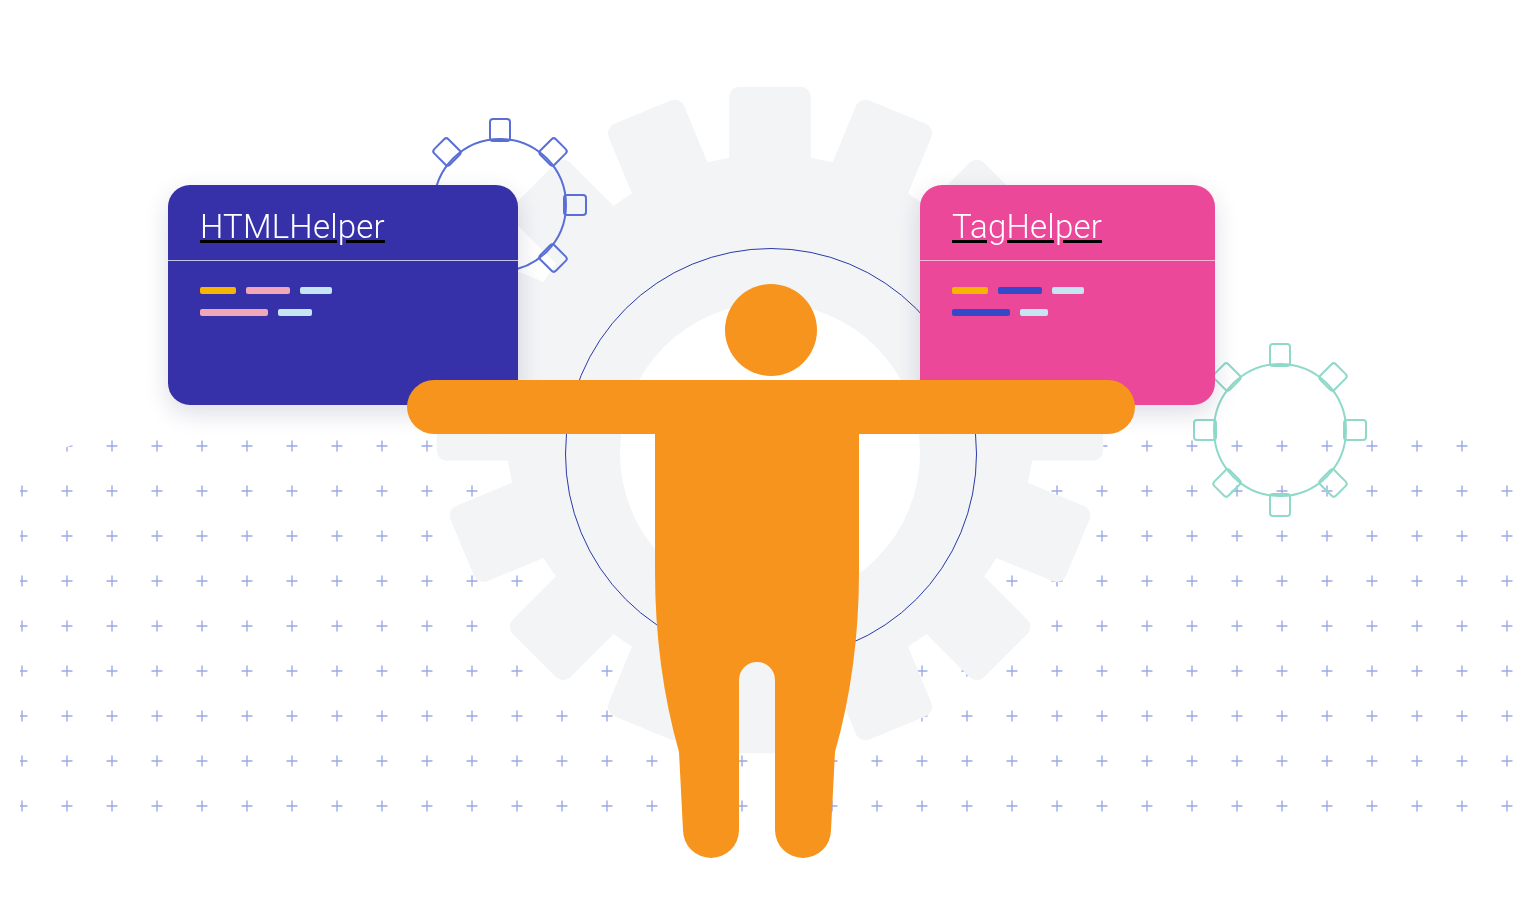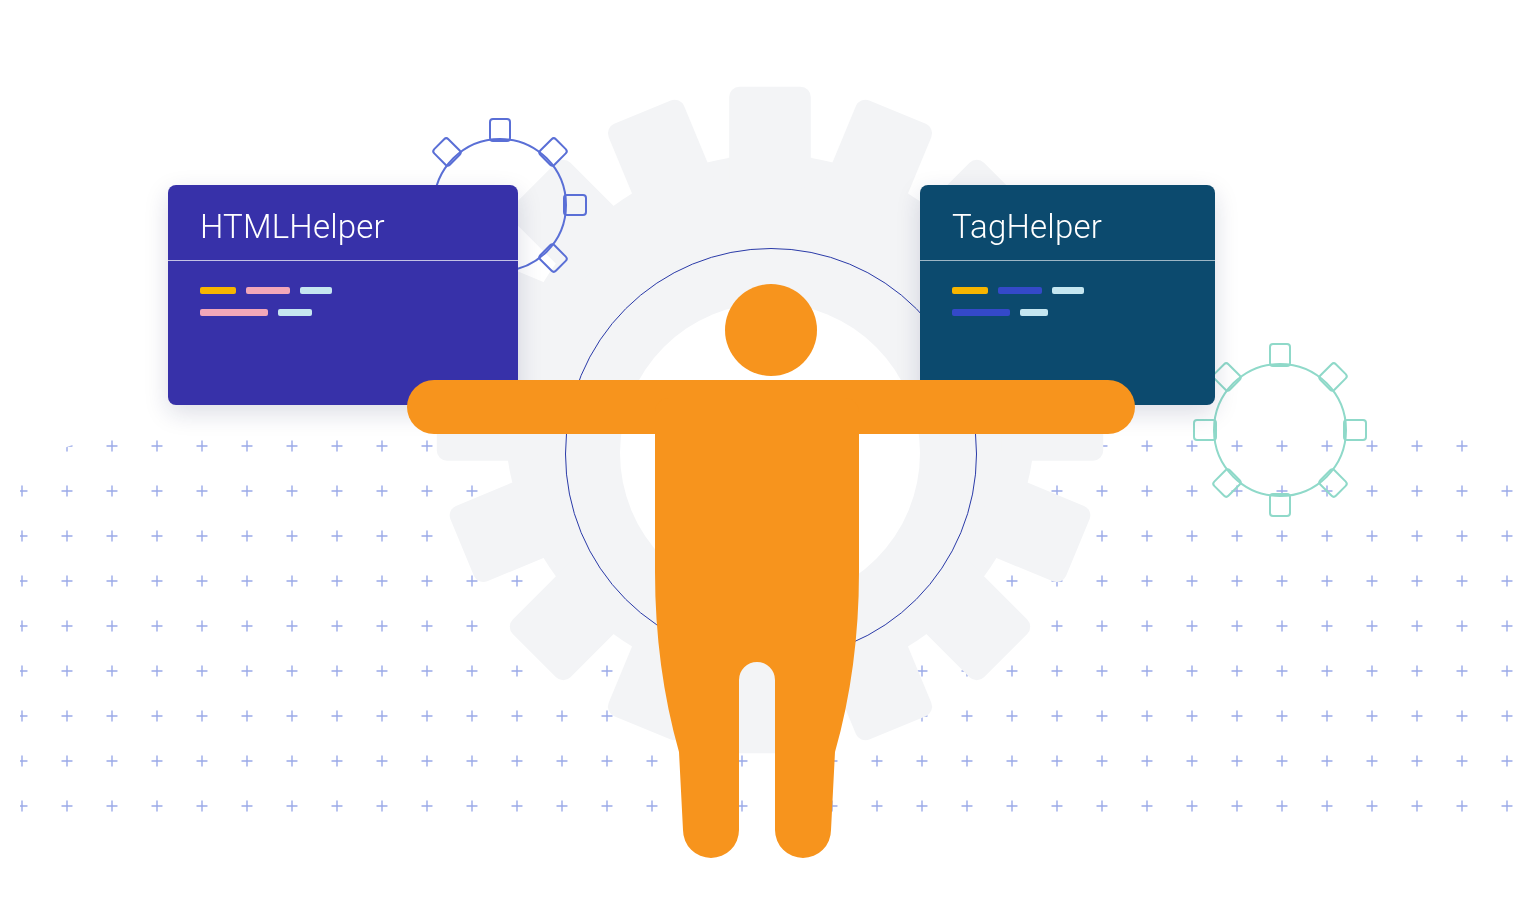--- a/index.html
+++ b/index.html
@@ -47,37 +47,38 @@
   .small-gear-outline {
     position: absolute;
     width: 200px;
     height: 200px;
   }
   .small-gear-outline.blue { left: 400px; top: 105px; }
   .small-gear-outline.teal { left: 1180px; top: 330px; }
 
   .card {
     position: absolute;
-    border-radius: 8px;
+    border-radius: 22px;
     box-shadow: 0 8px 24px rgba(20,30,80,0.15);
     overflow: hidden;
+    text-decoration: underline;
   }
   .card.left {
     left: 168px;
     top: 185px;
     width: 350px;
     height: 220px;
     background: #3731a9;
   }
   .card.right {
     left: 920px;
     top: 185px;
     width: 295px;
     height: 220px;
-    background: #0c4a6e;
+    background: #ec4899;
   }
   .card h2 {
     margin: 0;
     padding: 22px 32px 14px 32px;
     font-weight: 300;
     color: #ffffff;
     font-size: 33px;
     border-bottom: 1px solid rgba(255,255,255,0.7);
     letter-spacing: 0.2px;
   }

